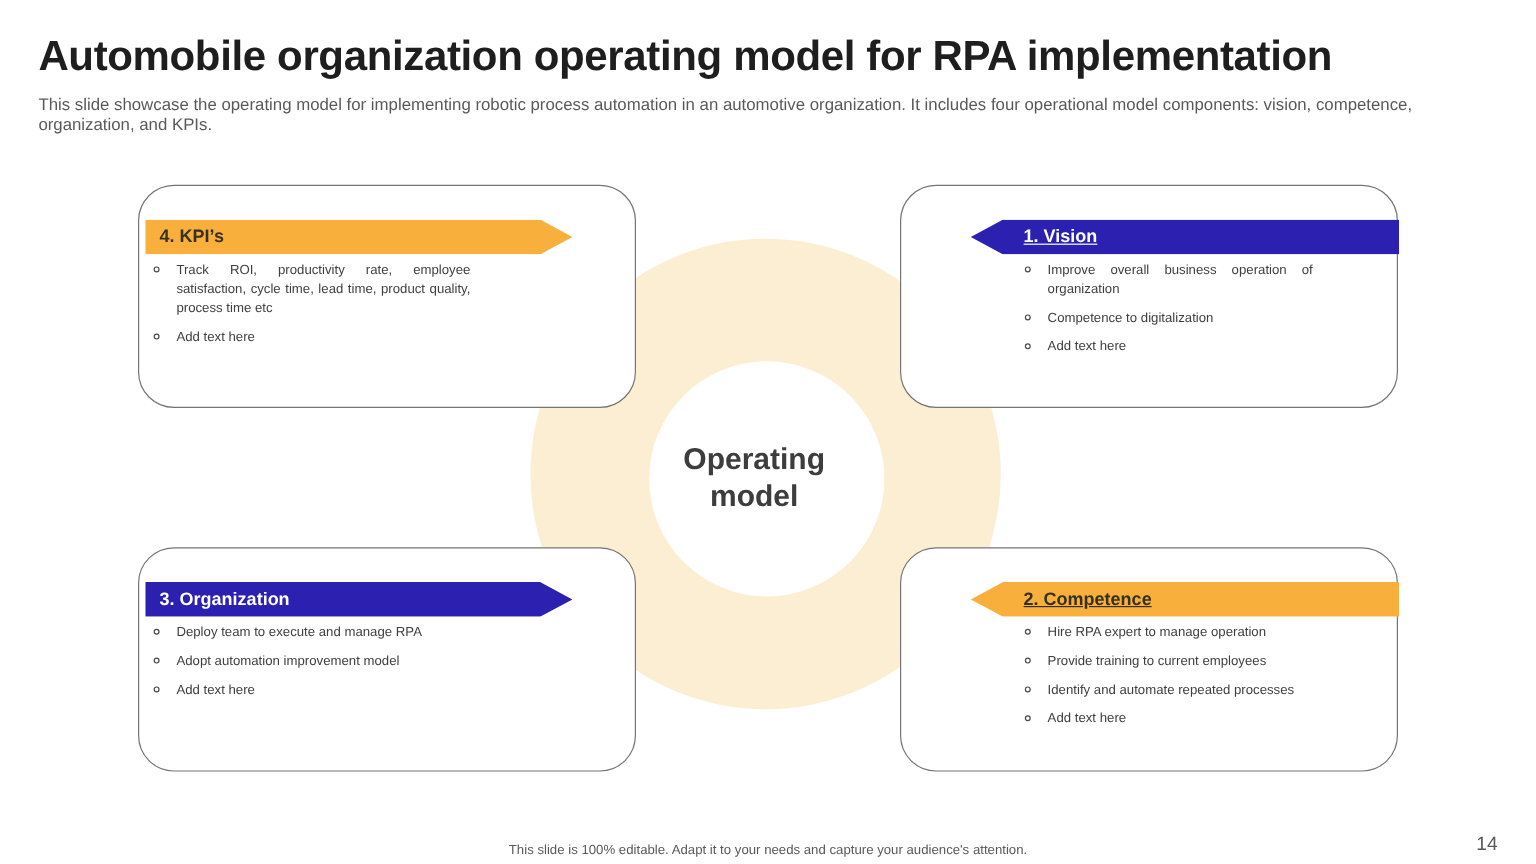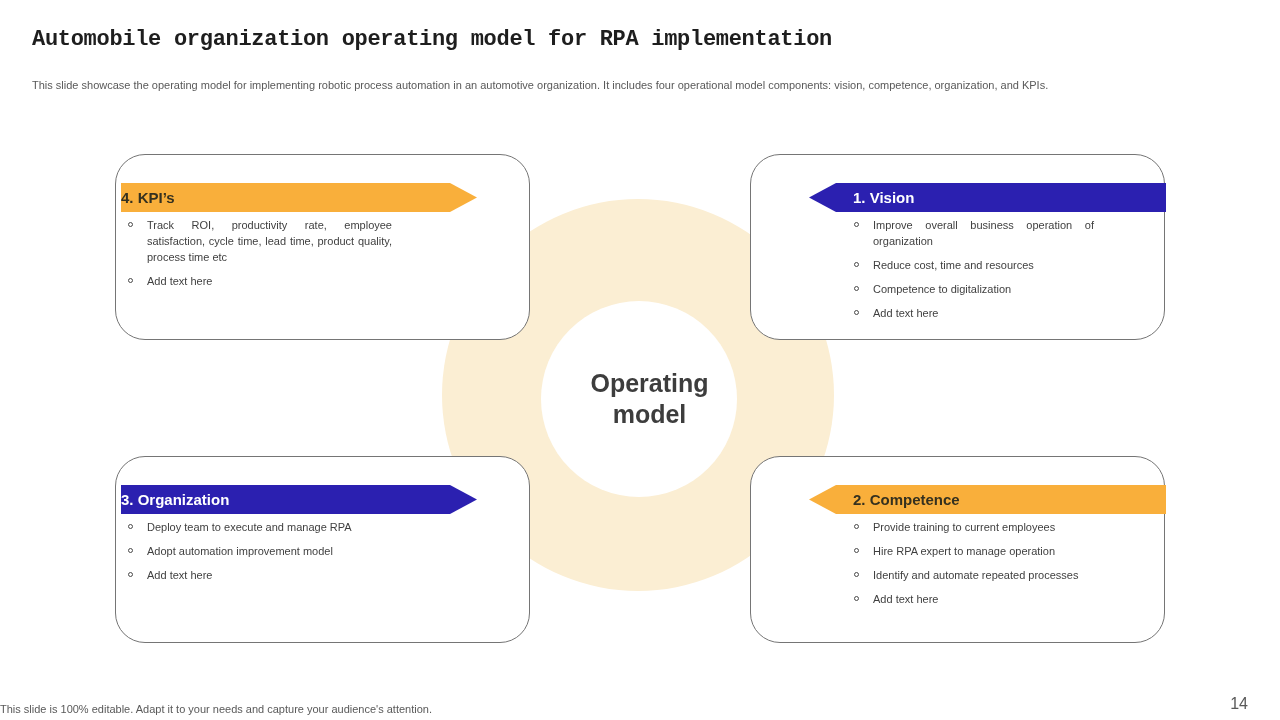--- a/index.html
+++ b/index.html
@@ -17,36 +17,35 @@
   html,body{background:#fff;}
   .slide{
     position:relative;
     width:1280px;height:720px;
     background:#ffffff;
     overflow:hidden;
     font-family:"Liberation Sans","DejaVu Sans",sans-serif;
   }
   .title{
     position:absolute;left:32px;top:27px;
-    font-size:22px;font-weight:800;letter-spacing:-0.3px;
+    font-size:35px;font-weight:800;letter-spacing:-0.3px;
     color:var(--title_text);
-    font-family:Liberation Mono, monospace;
   }
   .subtitle{
     position:absolute;left:32px;top:79px;width:1150px;
-    font-size:11px;color:var(--muted_text);
+    font-size:14px;color:var(--muted_text);
   }
   .ring{
     position:absolute;left:442px;top:199px;width:392px;height:392px;
     border-radius:50%;background:var(--cream);z-index:0;
   }
   .inner-circle{
     position:absolute;left:541px;top:301px;width:196px;height:196px;
     border-radius:50%;background:#ffffff;z-index:1;
-    display:flex;align-items:center;justify-content:flex-end;
+    display:flex;align-items:center;justify-content:flex-start;
   }
   .center-label{
     width:175px;text-align:center;
     font-size:25px;line-height:31px;font-weight:800;color:#3D3D3D;
   }
   .box{
     position:absolute;width:415px;height:187px;
     background:#ffffff;border:1px solid var(--box_border);
     border-radius:30px;z-index:2;
   }
@@ -55,46 +54,47 @@
   .box-bl{left:115px;top:456px;}
   .box-br{left:750px;top:456px;}
   .banner{
     position:absolute;top:28px;height:29px;
     display:flex;align-items:center;
     font-size:15px;font-weight:800;white-space:nowrap;
   }
   .banner-orange{background:var(--orange);color:var(--banner_text_dark);}
   .banner-blue{background:var(--blue);color:var(--banner_text_light);}
   .arrow-right{
-    left:5px;width:356px;
+    left:5px;width:356px;padding-left:12px;
     clip-path:polygon(0 0,calc(100% - 27px) 0,100% 50%,calc(100% - 27px) 100%,0 100%);
     align-items:center;
   }
   .arrow-left{
     left:58px;width:357px;padding-left:44px;
     clip-path:polygon(0 50%,27px 0,100% 0,100% 100%,27px 100%);
+    text-decoration:underline;
   }
   ul.bullets{
     position:absolute;top:62px;list-style:none;
   }
   .box-tl ul.bullets{left:12px;width:264px;}
   .box-tr ul.bullets{left:103px;width:240px;}
   .box-bl ul.bullets{left:12px;width:343px;}
   .box-br ul.bullets{left:103px;width:268px;}
   ul.bullets li{
     display:flex;margin-bottom:8px;
     font-size:11px;line-height:16px;color:var(--body_text);
   }
   .marker{
     flex:0 0 auto;width:5px;height:5px;margin:5px 14px 0 0;
     border:1px solid #4A4A4A;border-radius:50%;
   }
   .btext{flex:1;text-align:justify;}
   .footer{
-    position:absolute;left:0;right:0;top:703px;
+    position:absolute;left:0;right:0;top:703px;text-align:center;
     font-size:11px;color:var(--muted_text);
   }
   .page-number{
     position:absolute;right:32px;top:695px;
     font-size:16px;color:var(--muted_text);
   }
 </style>
 </head>
 <body>
 
@@ -128,24 +128,20 @@
     <div class="banner banner-blue arrow-left">
       <span>1. Vision</span>
     </div>
     <ul class="bullets">
       <li>
         <span class="marker"></span>
         <span class="btext">Improve overall business operation of organization</span>
       </li>
       <li>
         <span class="marker"></span>
-        <span class="btext">Reduce cost, time and resources</span>
-      </li>
-      <li>
-        <span class="marker"></span>
         <span class="btext">Competence to digitalization</span>
       </li>
       <li>
         <span class="marker"></span>
         <span class="btext">Add text here</span>
       </li>
     </ul>
   </div>
 
   <div class="box box-bl">
@@ -168,25 +164,25 @@
     </ul>
   </div>
 
   <div class="box box-br">
     <div class="banner banner-orange arrow-left">
       <span>2. Competence</span>
     </div>
     <ul class="bullets">
       <li>
         <span class="marker"></span>
-        <span class="btext">Provide training to current employees</span>
+        <span class="btext">Hire RPA expert to manage operation</span>
       </li>
       <li>
         <span class="marker"></span>
-        <span class="btext">Hire RPA expert to manage operation</span>
+        <span class="btext">Provide training to current employees</span>
       </li>
       <li>
         <span class="marker"></span>
         <span class="btext">Identify and automate repeated processes</span>
       </li>
       <li>
         <span class="marker"></span>
         <span class="btext">Add text here</span>
       </li>
     </ul>

